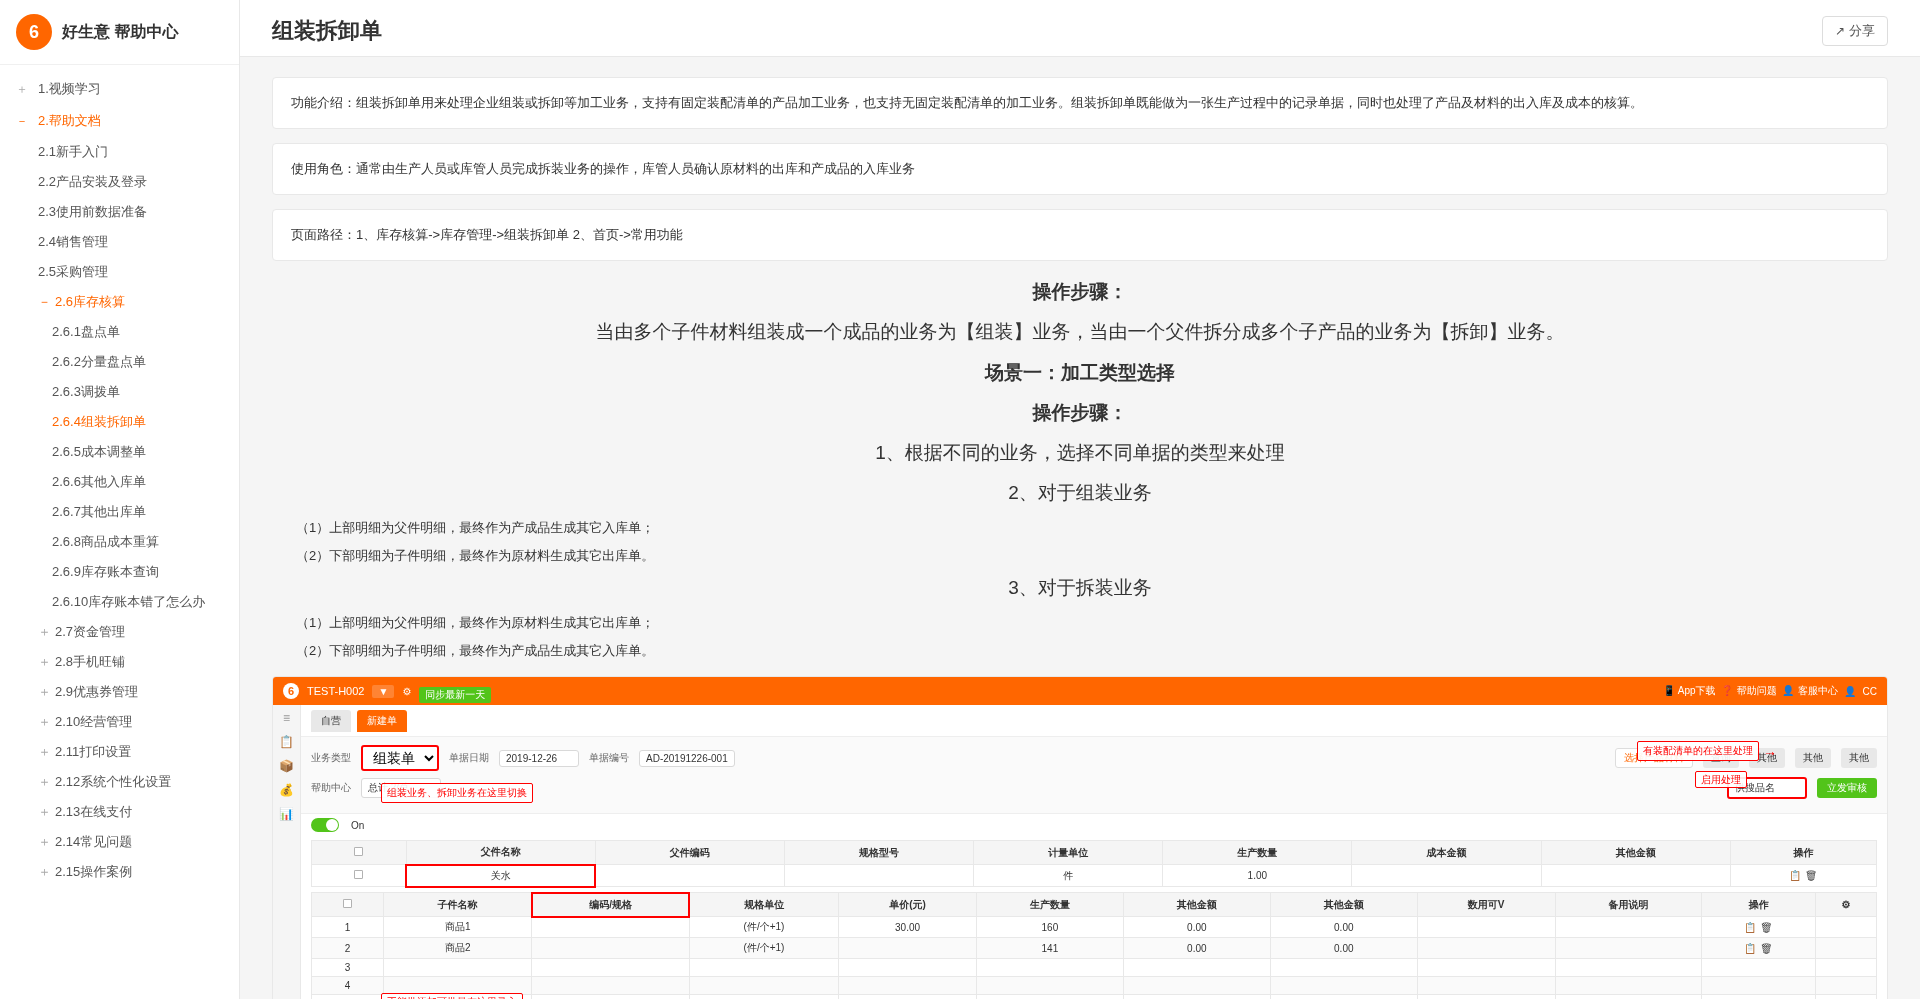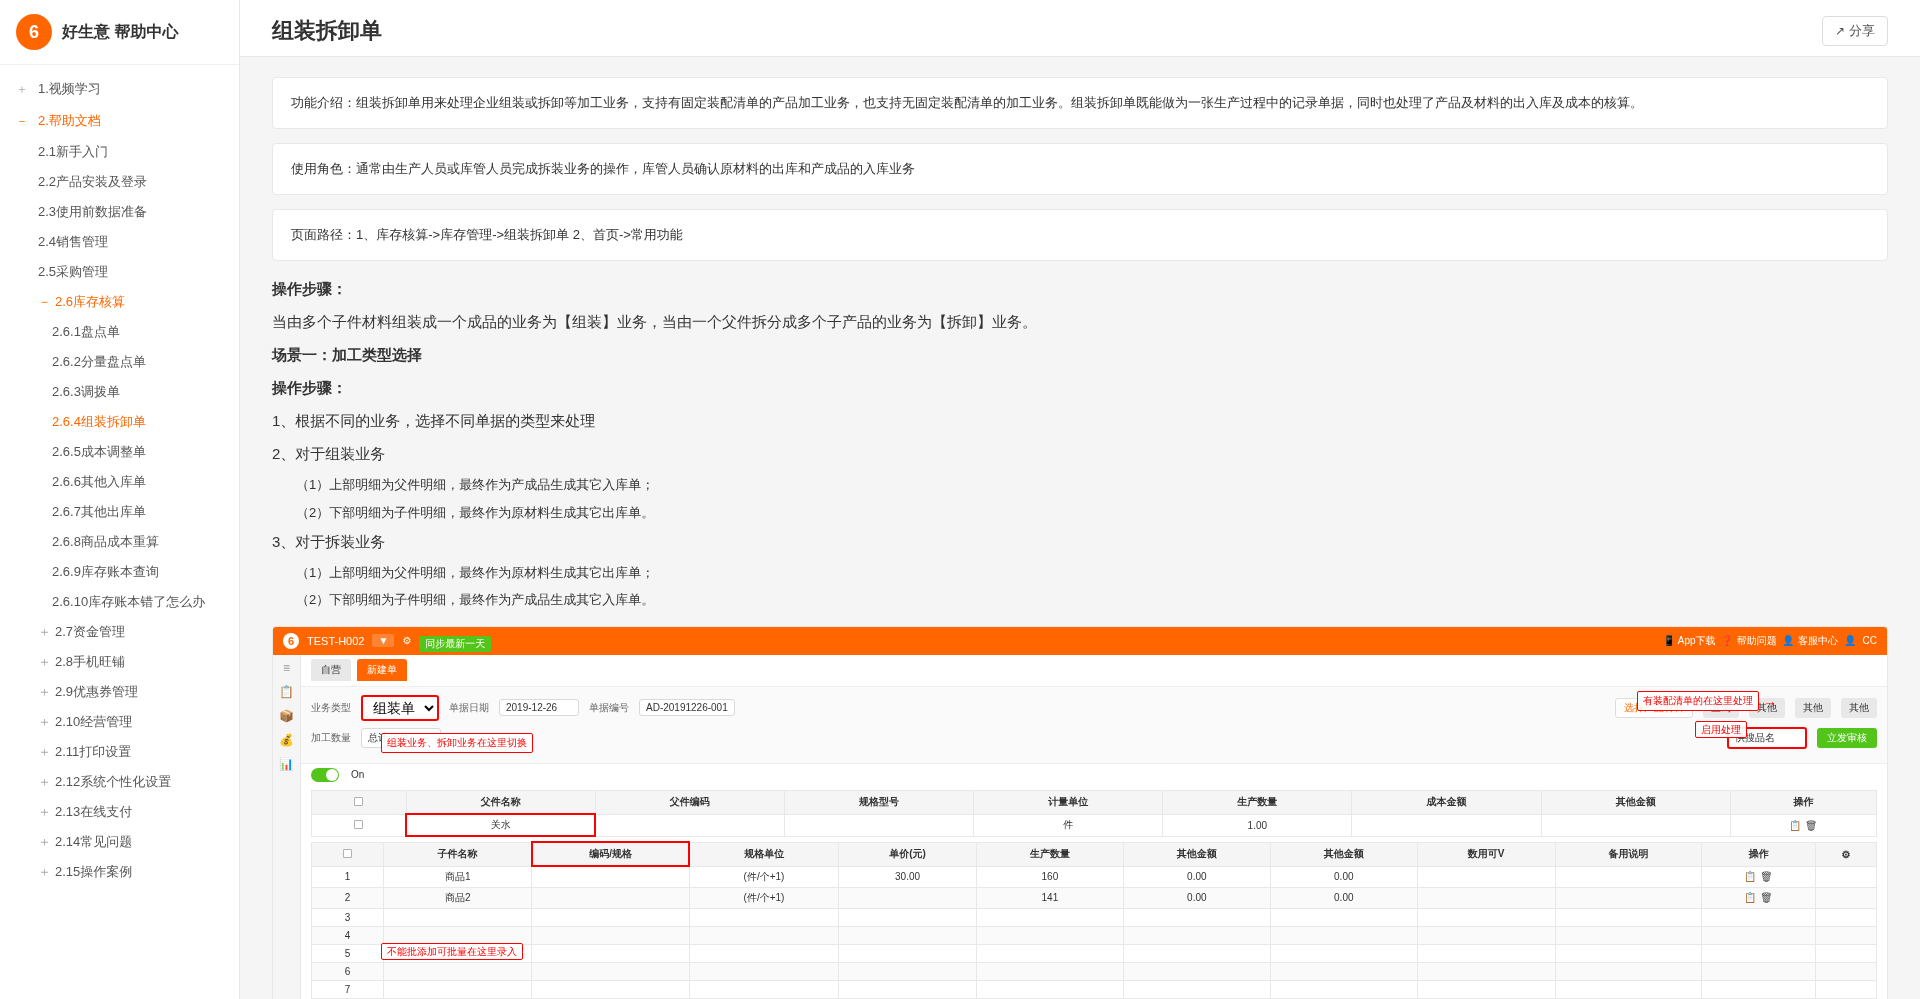--- a/index.html
+++ b/index.html
@@ -73,21 +73,21 @@
       border: 1px solid #ddd; border-radius: 4px; padding: 5px 12px;
       background: #fff; cursor: pointer; font-size: 13px; color: #555;
     }
     .content-area {
       padding: 20px 32px; flex: 1;
     }
     .info-block {
       background: #fff; border: 1px solid #e8e8e8; border-radius: 4px;
       padding: 14px 18px; margin-bottom: 14px; line-height: 1.7; font-size: 13px; color: #333;
     }
-    .step-text { font-size: 15px; line-height: 1.8; color: #333; margin-bottom: 6px; }
+    .step-text { font-size: 19px; line-height: 1.8; color: #333; margin-bottom: 6px; text-align: center; }
     .step-text b { color: #333; }
     .sub-step { margin-left: 24px; margin-bottom: 4px; font-size: 13px; line-height: 1.8; }
     .screenshot-container {
       border: 1px solid #e8e8e8; border-radius: 4px; overflow: hidden;
       margin-top: 14px; background: #f0f0f0;
     }
     
     .mock-app {
       background: #fff; font-size: 11px; color: #333; position: relative;
     }
@@ -264,21 +264,21 @@
                   <span class="mock-label">单据编号</span>
                   <span class="mock-input">AD-20191226-001</span>
                   <span style="flex:1;"></span>
                   <span style="background:#fff;border:1px solid #ddd;border-radius:3px;padding:2px 8px;font-size:10px;color:#f60;">选择产品材料</span>
                   <span class="mock-btn-gray">查询</span>
                   <span class="mock-btn-gray">其他</span>
                   <span class="mock-btn-gray">其他</span>
                   <span class="mock-btn-gray">其他</span>
                 </div>
                 <div class="mock-form-row">
-                  <span class="mock-label">加工数量</span>
+                  <span class="mock-label">帮助中心</span>
                   <span class="mock-input">总计 2/总</span>
                   <span style="flex:1;"></span>
                   <span class="mock-input highlight" style="min-width:80px;">供搜品名</span>
                   <span class="mock-btn-green">立发审核</span>
                 </div>
               </div>
 
               <div style="position:absolute;top:4px;right:110px;display:flex;align-items:center;gap:4px;pointer-events:none;">
                 <span style="color:red;font-size:10px;background:rgba(255,255,255,0.9);border:1px solid red;padding:2px 5px;border-radius:2px;">有装配清单的在这里处理</span>
                 <span style="color:red;font-size:14px;">→</span>

